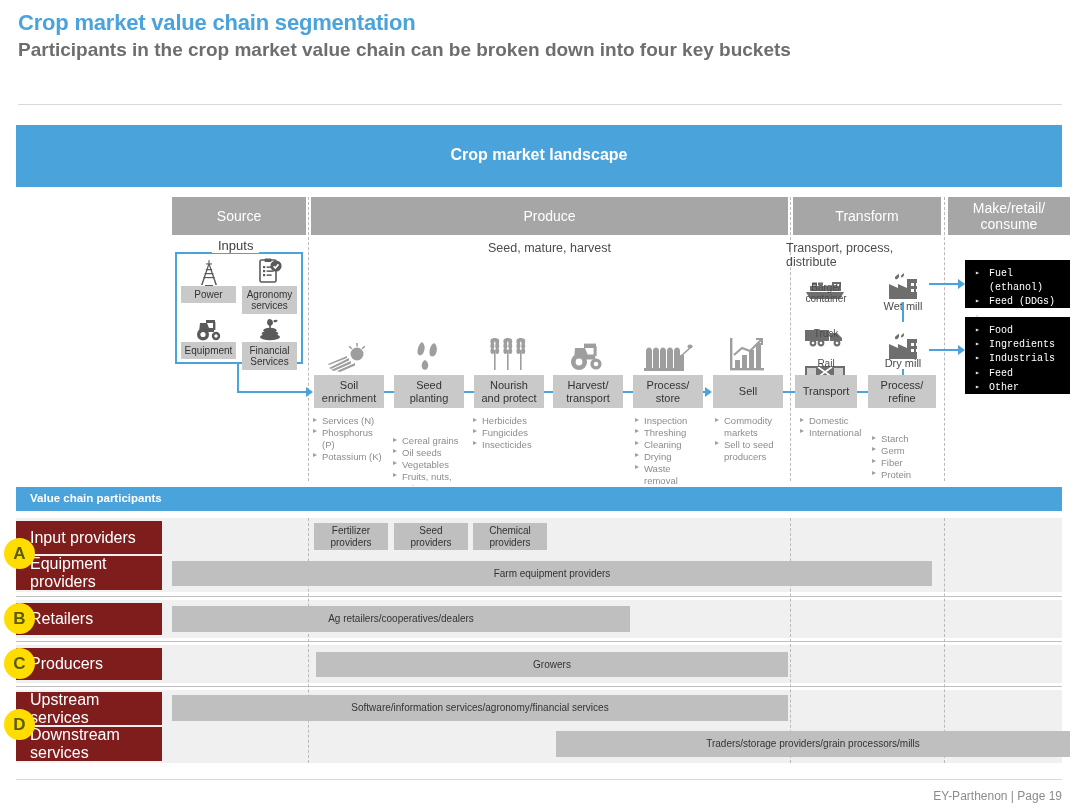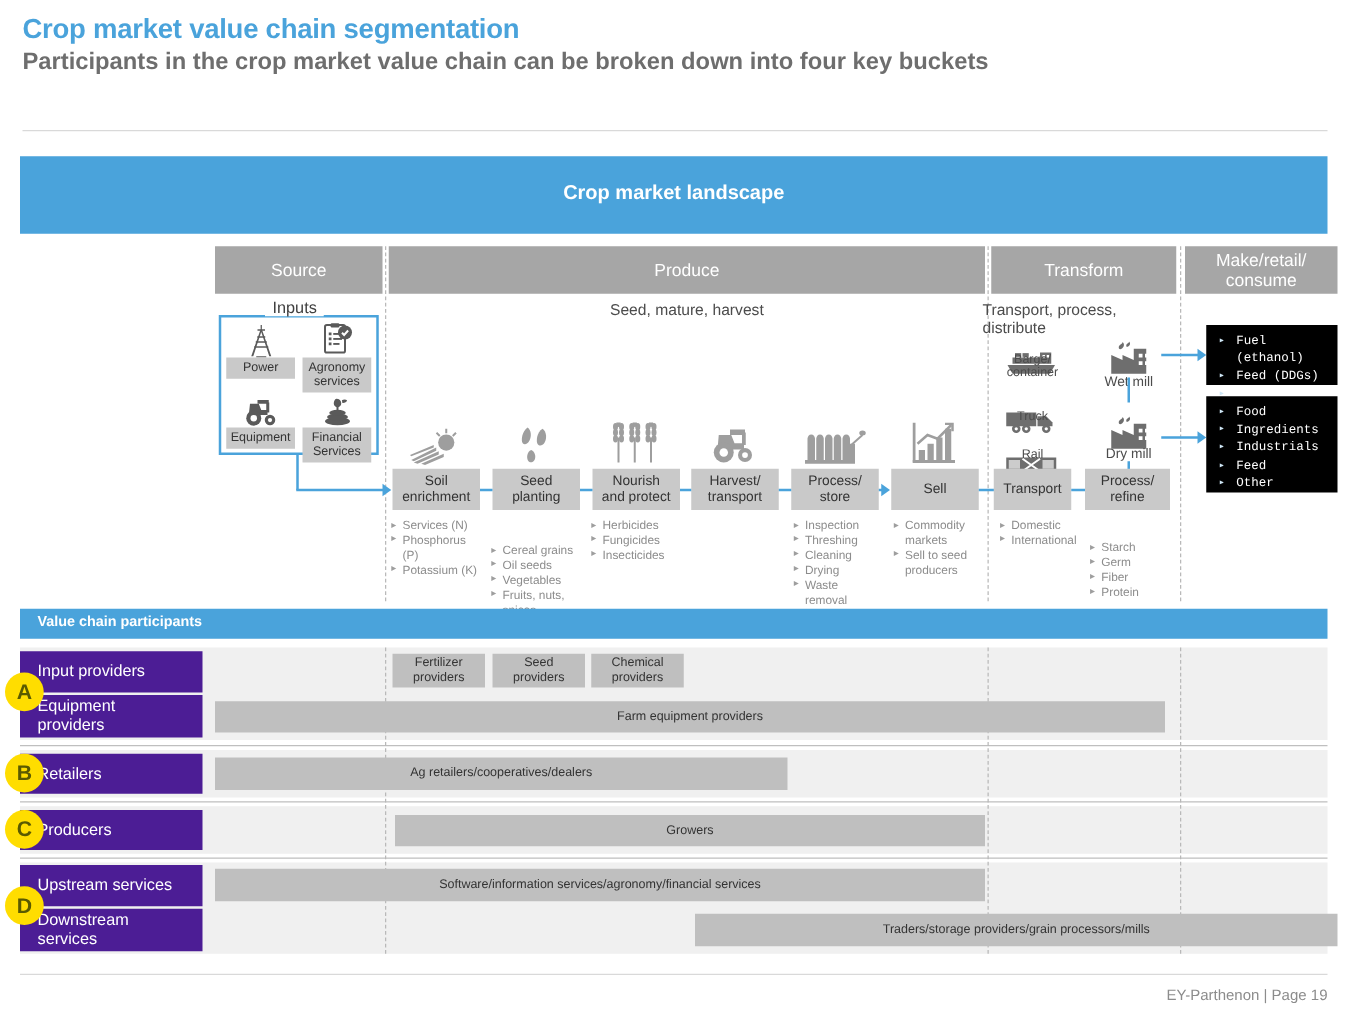--- a/index.html
+++ b/index.html
@@ -63,21 +63,21 @@
   .outpanel div{position:relative;padding-left:14px;}
   .outpanel div::before{content:"\25B8";position:absolute;left:0;top:0;font-size:8px;color:#cfe7f6;}
 
   
   .vcp-band{position:absolute;left:16px;top:487px;width:1046px;height:24px;background:#4AA3DB;}
   .vcp-band span{position:absolute;left:14px;top:5px;color:#fff;font-size:11.5px;font-weight:bold;}
 
   .row-zone{position:absolute;left:16px;width:1046px;background:#F0F0F0;}
   .rowline{position:absolute;left:16px;width:1046px;height:1px;background:#BFBFBF;}
 
-  .rlabel{position:absolute;left:16px;width:146px;background:#4c1d95;color:#fff;font-size:13px;
+  .rlabel{position:absolute;left:16px;width:146px;background:#7f1d1d;color:#fff;font-size:16px;
           display:flex;align-items:center;padding-left:14px;box-sizing:border-box;line-height:1.12;}
   .badge{position:absolute;width:31px;height:31px;border-radius:50%;background:#FFDD00;color:#5A5A00;
          font-size:17px;font-weight:bold;display:flex;align-items:center;justify-content:center;z-index:5;}
 
   .sbar{position:absolute;background:#BFBFBF;color:#333;font-size:10px;
         display:flex;align-items:center;justify-content:center;text-align:center;line-height:1.15;}
 
   
   .foot-rule{position:absolute;left:16px;top:779px;width:1046px;height:1px;background:#D9D9D9;}
   .foot{position:absolute;right:18px;top:789px;font-size:12px;color:#8C8C8C;}

